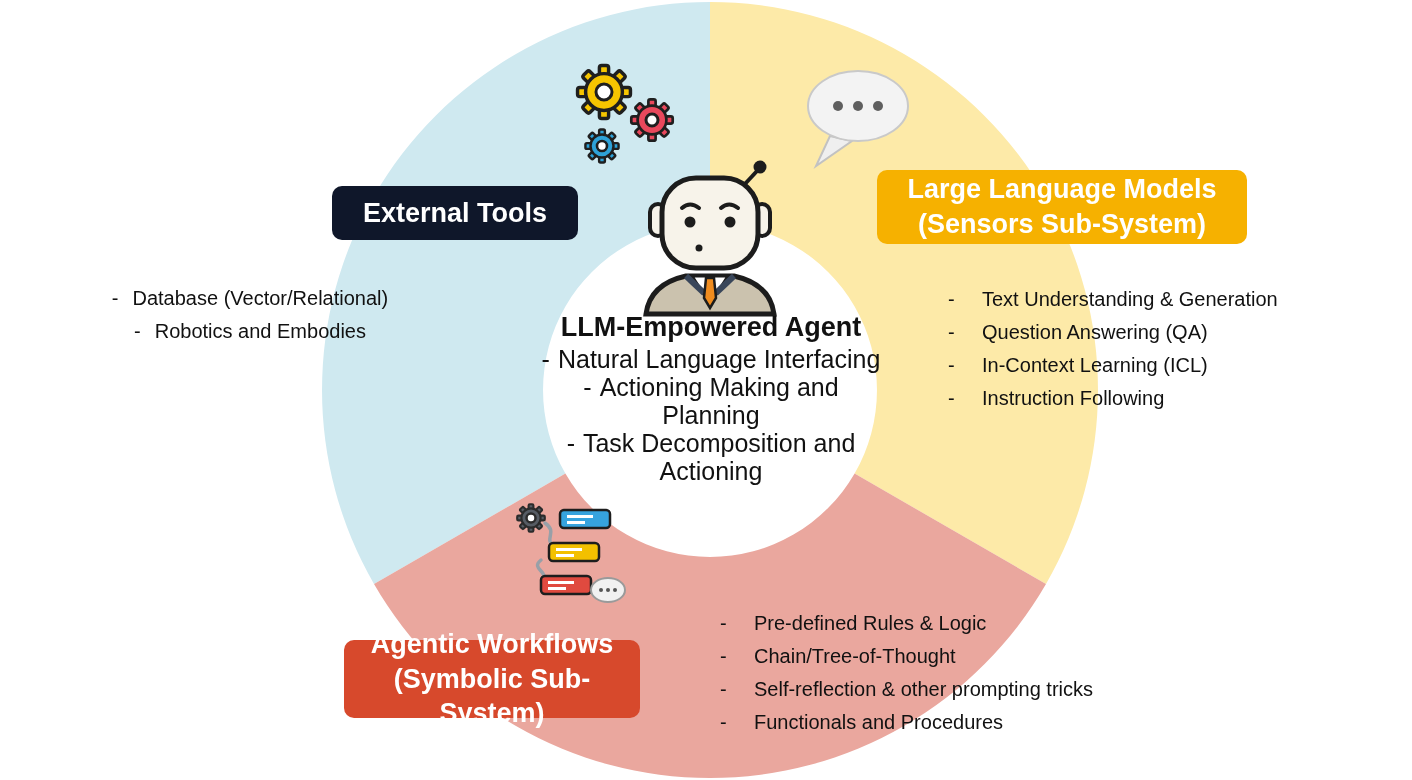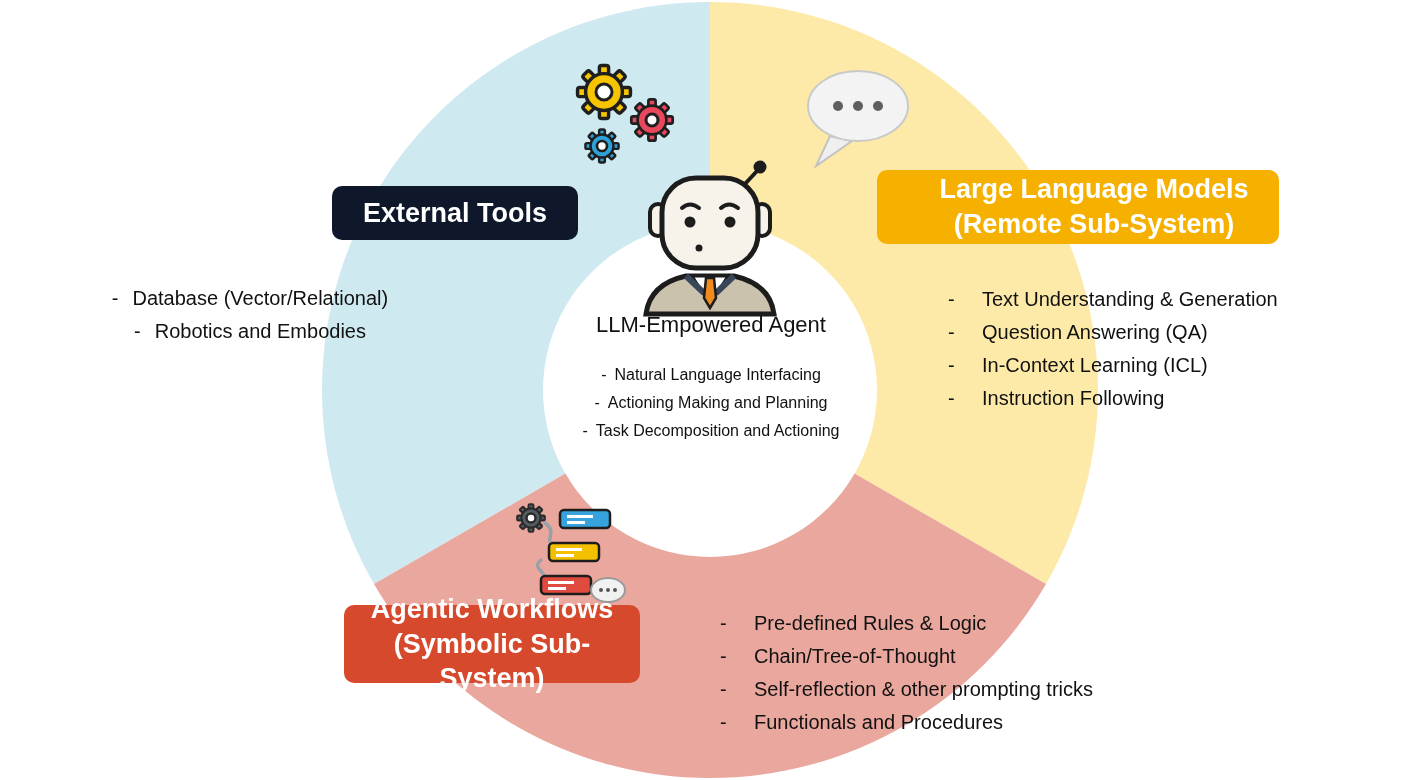--- a/index.html
+++ b/index.html
@@ -5,34 +5,34 @@
   html,body { margin:0; padding:0; background:#ffffff; }
   body { font-family:"Liberation Sans", sans-serif; color:#111; }
   .canvas { position:relative; width:1412px; height:780px; overflow:hidden; background:#fff; }
   .donut { position:absolute; left:0; top:0; width:1412px; height:780px; }
 
   .badge { position:absolute; color:#fff; font-weight:bold; text-align:center;
            border-radius:10px; display:flex; flex-direction:column; justify-content:center;
            font-size:27px; line-height:1.28; }
   .badge-external { left:332px; top:186px; width:246px; height:54px; }
   .badge-llm      { left:877px; top:170px; width:370px; height:74px; }
-  .badge-agentic  { left:344px; top:605px; width:296px; height:78px; }
+  .badge-agentic  { left:344px; top:640px; width:296px; height:78px; }
 
   ul.list { position:absolute; margin:0; padding:0; font-size:20px; }
   ul.list li { list-style:none; line-height:33px; }
   .list-flex li { display:flex; }
   .list-flex .bullet { flex:none; width:34px; }
   .list-left { left:0px; top:282px; width:500px; text-align:center; }
   .list-left .bullet { display:inline-block; margin-right:14px; }
   .list-right { left:948px; top:283px; width:470px; }
   .list-bottom { left:720px; top:607px; width:560px; }
 
   .center-block { position:absolute; left:533px; top:312px; width:356px; text-align:center; }
-  .center-title { font-weight:normal; font-size:22px; margin-bottom:23px; }
-  .center-item { font-size:16px; line-height:28px; }
+  .center-title { font-weight:bold; font-size:27px; margin-bottom:2px; }
+  .center-item { font-size:25px; line-height:28px; }
   .center-item .bullet { display:inline-block; margin-right:8px; }
 </style>
 </head>
 <body>
 
 <div class="canvas">
 
   <svg class="donut" viewBox="0 0 1412 780">
     <defs>
       <g id="gear">
@@ -106,23 +106,23 @@
       <path d="M 686 276 L 704 293" stroke="#39465a" stroke-width="6"></path>
       <path d="M 734 276 L 716 293" stroke="#39465a" stroke-width="6"></path>
       <path d="M 706 278 L 714 278 L 716 298 L 710 308 L 704 298 Z" fill="#f08c1e" stroke="#1c1c1c" stroke-width="2.5"></path>
     </g>
   </svg>
 
   <div class="badge badge-external" style="background: #0f172a; border-radius: 10px;">
     <span class="line">External Tools</span>
   </div>
 
-  <div class="badge badge-llm" style="background: rgb(246, 177, 0); padding-left: 32px;">
+  <div class="badge badge-llm" style="background: rgb(246, 177, 0);">
     <span class="line">Large Language Models</span>
-    <span class="line">(Remote Sub-System)</span>
+    <span class="line">(Sensors Sub-System)</span>
   </div>
 
   <div class="badge badge-agentic" style="background: rgb(215, 73, 44);">
     <span class="line">Agentic Workflows</span>
     <span class="line">(Symbolic Sub-System)</span>
   </div>
 
   <ul class="list list-left">
     <li><span class="bullet">-</span><span>Database (Vector/Relational)</span></li>
     <li><span class="bullet">-</span><span>Robotics and Embodies</span></li>

